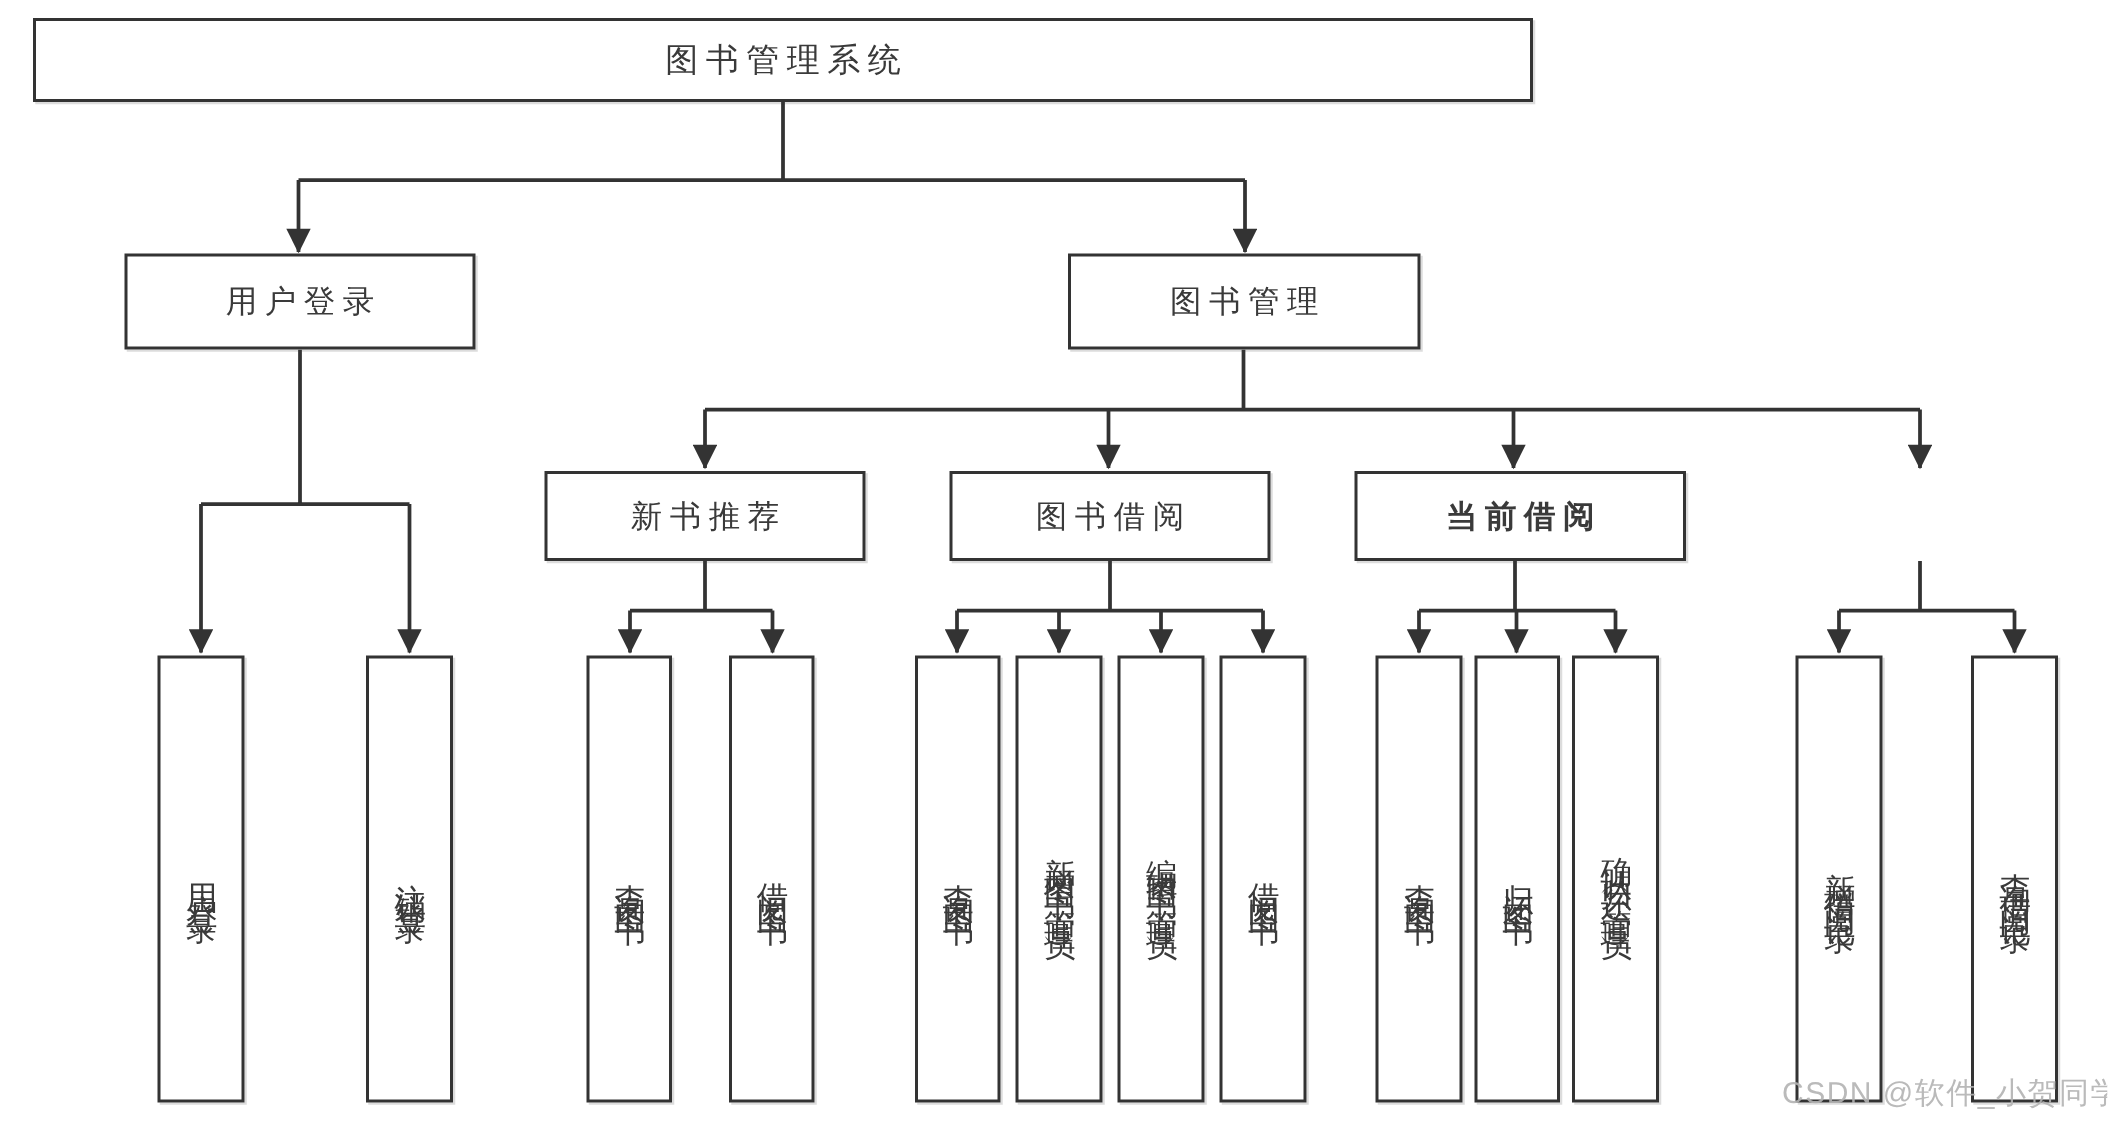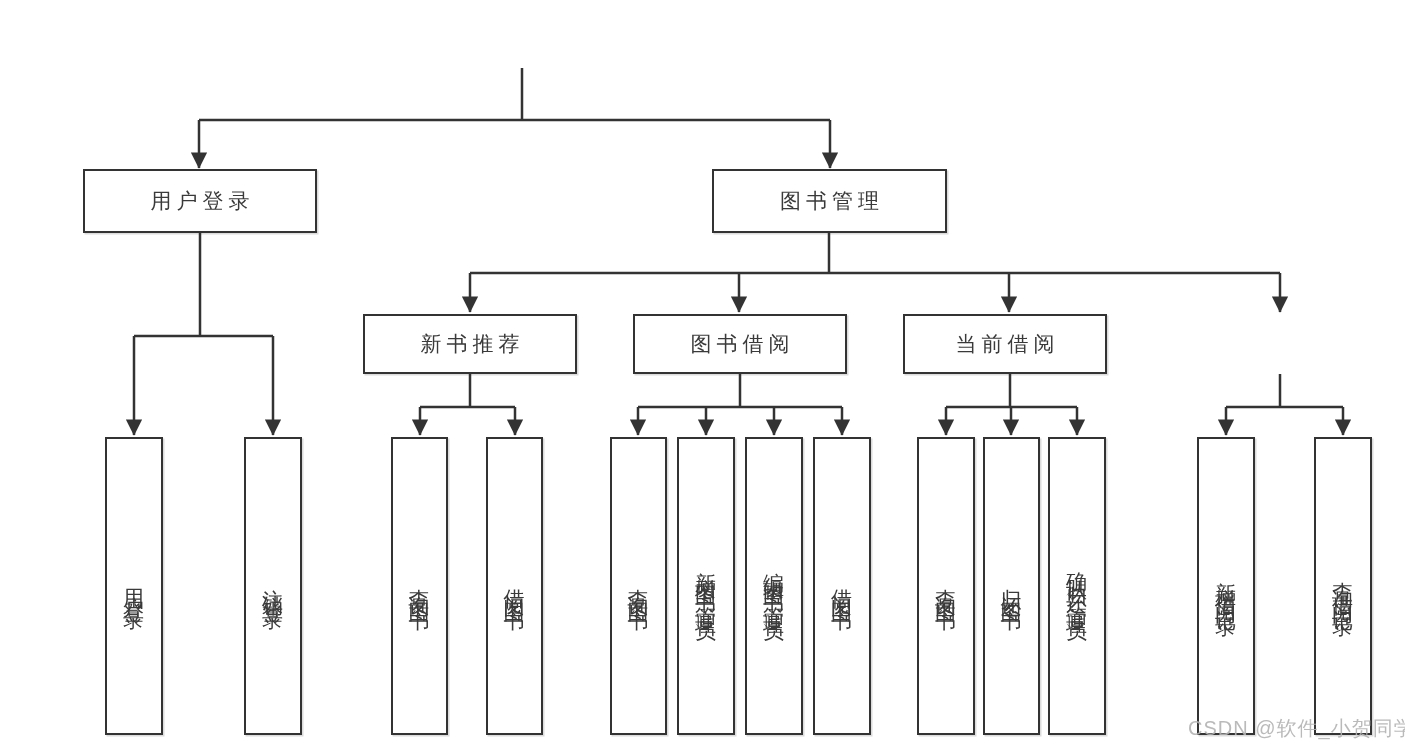--- a/index.html
+++ b/index.html
@@ -89,35 +89,38 @@
     <line class="cn" x1="842" y1="407" x2="842" y2="435" marker-end="url(#arw)"></line>
 
     <line class="cn" x1="946" y1="407" x2="946" y2="435" marker-end="url(#arw)"></line>
     <line class="cn" x1="1011" y1="407" x2="1011" y2="435" marker-end="url(#arw)"></line>
     <line class="cn" x1="1077" y1="407" x2="1077" y2="435" marker-end="url(#arw)"></line>
 
     <line class="cn" x1="1226" y1="407" x2="1226" y2="435" marker-end="url(#arw)"></line>
     <line class="cn" x1="1343" y1="407" x2="1343" y2="435" marker-end="url(#arw)"></line>
   </svg>
 
+  <div class="box hbox root" style="left:22px;top:12px;width:1000px;height:56px;">
+    <span>图书管理系统</span>
+  </div>
 
   <div class="box hbox" style="left:83px;top:169px;width:234px;height:64px;">
     <span>用户登录</span>
   </div>
   <div class="box hbox" style="left:363px;top:314px;width:214px;height:60px;">
     <span>新书推荐</span>
   </div>
 
   <div class="box hbox" style="left:712px;top:169px;width:235px;height:64px;">
     <span>图书管理</span>
   </div>
   <div class="box hbox" style="left:633px;top:314px;width:214px;height:60px;">
     <span>图书借阅</span>
   </div>
-  <div class="box hbox" style="left:903px;top:314px;width:204px;height:60px;">
+  <div class="box hbox" style="left:903px;top:314px;width:221px;height:60px;font-weight:bold;">
     <span>当前借阅</span>
   </div>
 
   <div class="box vbox" style="left:105px;top:437px;width:58px;height:298px;">
     <span>用户登录</span>
   </div>
   <div class="box vbox" style="left:244px;top:437px;width:58px;height:298px;">
     <span>注销登录</span>
   </div>
 

